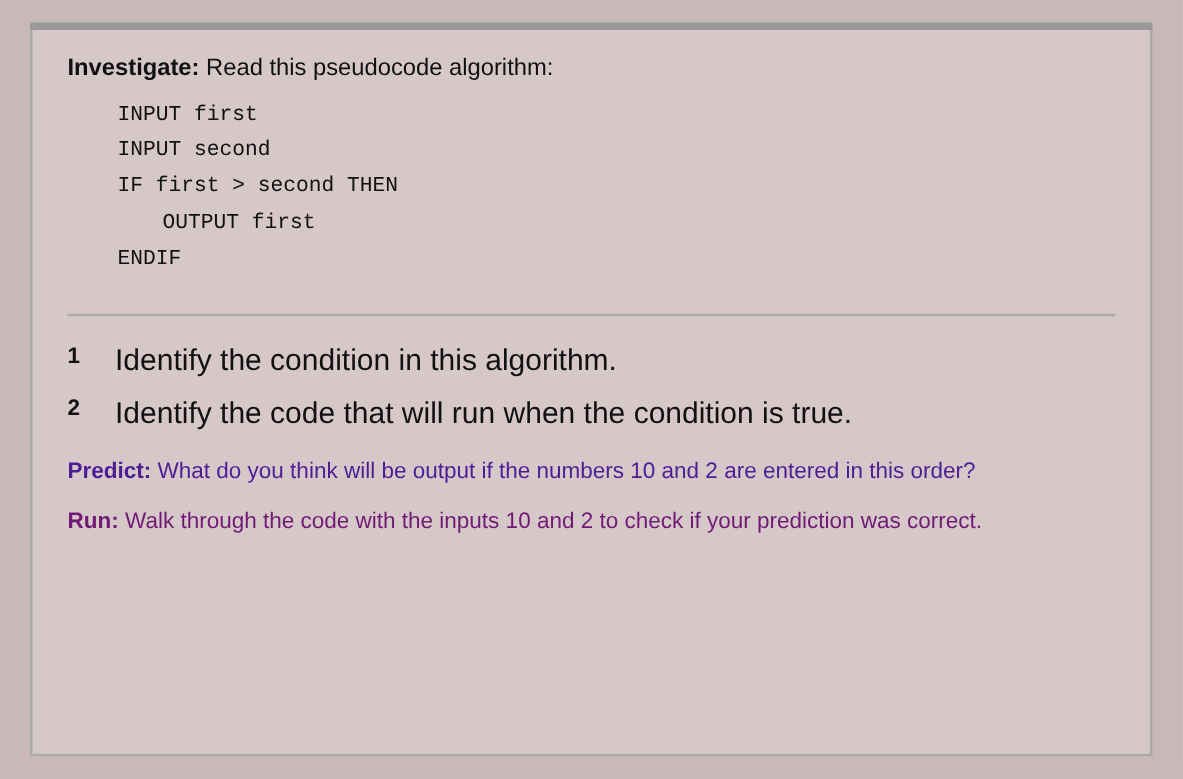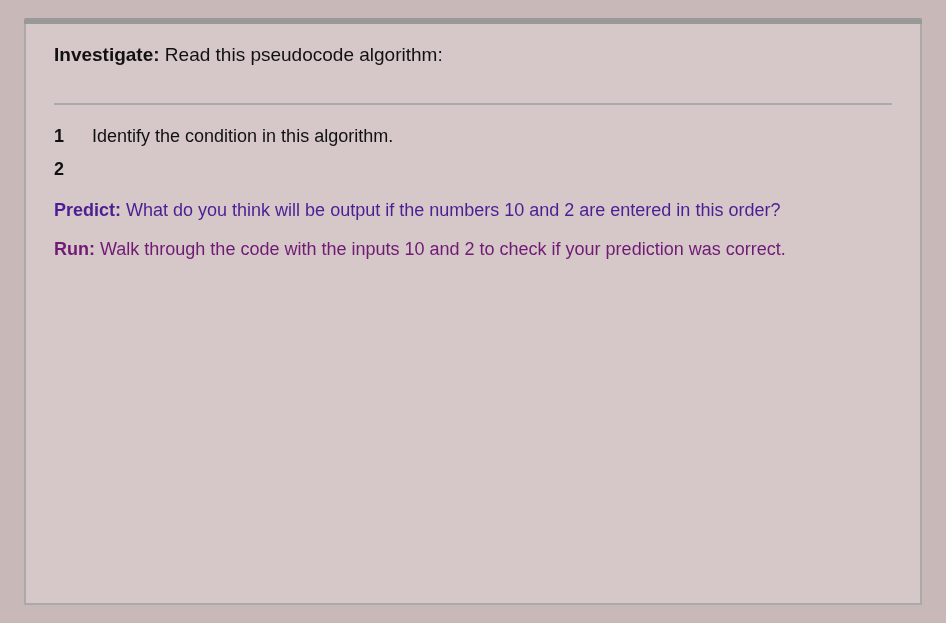--- a/index.html
+++ b/index.html
@@ -102,21 +102,21 @@
 
     .question-number {
       font-size: 18px;
       font-weight: bold;
       color: #111;
       min-width: 22px;
       line-height: 1.5;
     }
 
     .question-text {
-      font-size: 18px;
+      font-size: 24px;
       color: #111;
       line-height: 1.5;
     }
 
     .predict-section {
       font-size: 18px;
       color: #4c1d95;
       line-height: 1.55;
       margin-bottom: 2px;
     }
@@ -139,31 +139,39 @@
 <body>
 
 <div class="page-container">
   <div class="top-border"></div>
   <div class="content-box">
 
     <div class="investigate-section">
       <div class="investigate-title">
         <strong>Investigate:</strong><span> Read this pseudocode algorithm:</span>
       </div>
+      <div class="code-block">
+        <span class="code-line">INPUT first</span>
+        <span class="code-line">INPUT second</span>
+        <span class="code-line">IF first &gt; second THEN</span>
+        <span class="code-line indent">OUTPUT first</span>
+        <span class="code-line">ENDIF</span>
+      </div>
     </div>
 
     <div class="divider-line"></div>
 
     <div class="questions-section">
       <div class="question-row">
         <span class="question-number">1</span>
         <span class="question-text">Identify the condition in this algorithm.</span>
       </div>
       <div class="question-row">
         <span class="question-number">2</span>
+        <span class="question-text">Identify the code that will run when the condition is true.</span>
       </div>
     </div>
 
     <div class="predict-section">
       <strong>Predict:</strong><span> What do you think will be output if the numbers 10 and 2 are entered in this order?</span>
     </div>
 
     <div class="run-section">
       <strong>Run:</strong><span> Walk through the code with the inputs 10 and 2 to check if your prediction was correct.</span>
     </div>

